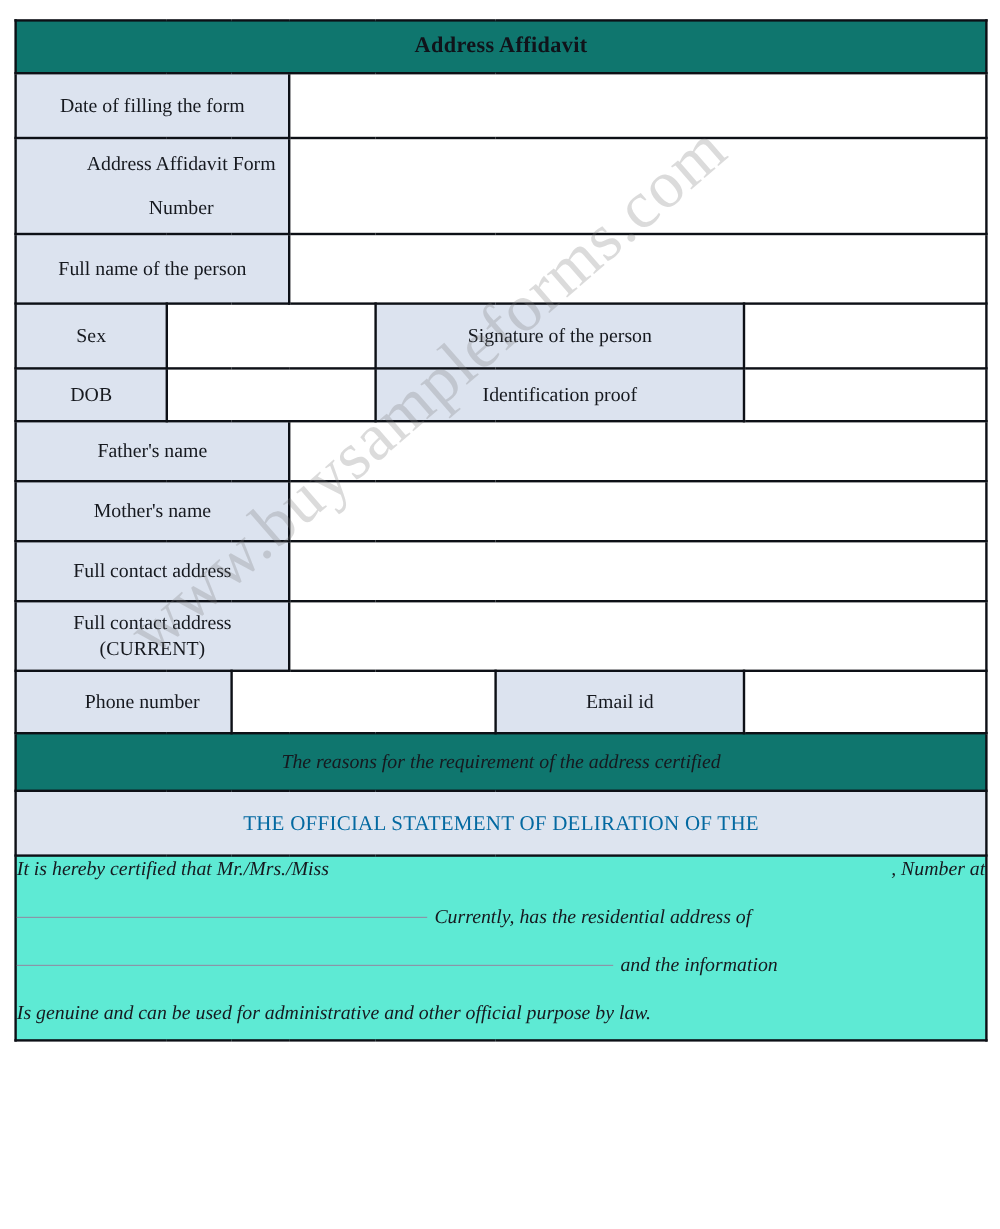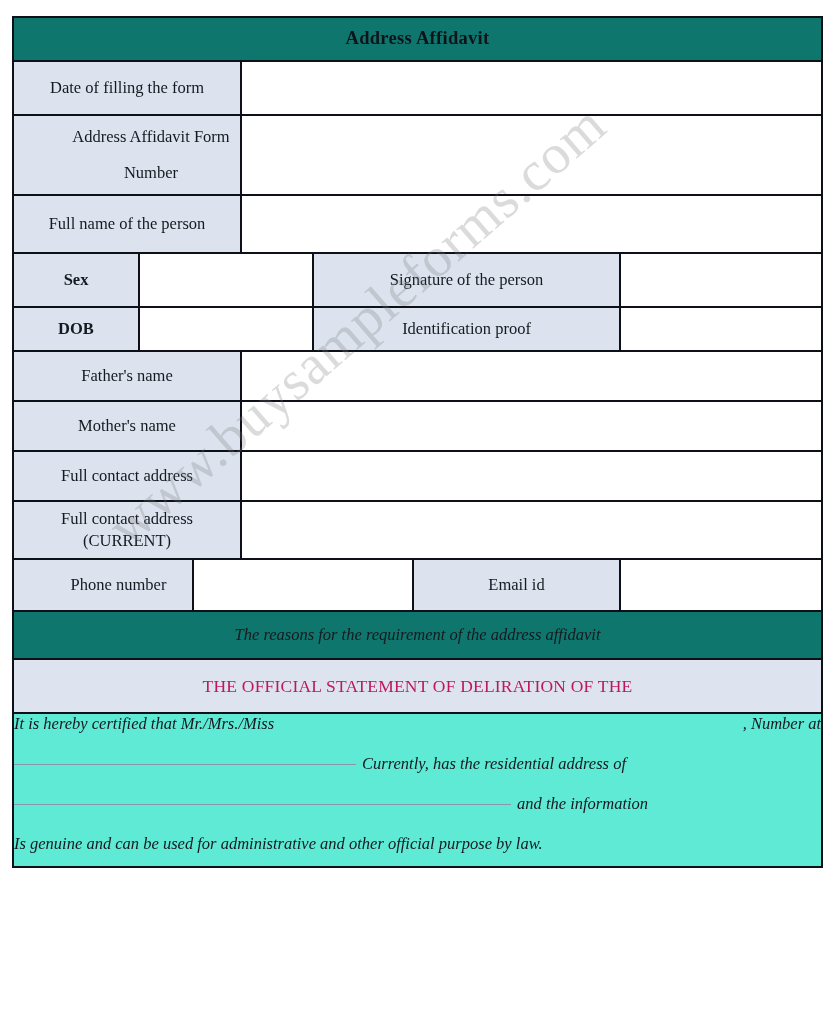--- a/index.html
+++ b/index.html
@@ -63,39 +63,39 @@
   }
 
   .lbl {
     background: #dce3ef;
     text-align: center;
     font-size: 16.5px;
     color: #16191f;
     line-height: 1.35;
     padding: 4px 6px;
   }
-  .lbl.bold { font-weight: bold; }
+  .lbl.bold { font-weight: normal; }
   .val {
     background: #ffffff;
   }
   .band {
     background: #0f766e;
     text-align: center;
   }
   .band-text {
     font-style: italic;
     font-size: 16.5px;
     color: #16191f;
   }
   .statement {
     background: #dde4ef;
     text-align: center;
     font-size: 17.5px;
     letter-spacing: 0.2px;
-    color: #be185d;
+    color: #0369a1;
   }
 
   
   .decl {
     background: #5eead4;
     padding: 14px 14px 12px 14px;
     font-style: italic;
     font-size: 16.5px;
     color: #16191f;
   }
@@ -174,21 +174,21 @@
         </td>
         <td class="val" colspan="4"></td>
       </tr>
 
       <tr>
         <td class="lbl" colspan="3" style="height:56px;">Full name of the person</td>
         <td class="val" colspan="4"></td>
       </tr>
 
       <tr>
-        <td class="lbl" style="height:52px;font-weight:bold;">Sex</td>
+        <td class="lbl" style="height:52px;">Sex</td>
         <td class="val" colspan="3"></td>
         <td class="lbl" colspan="2">Signature of the person</td>
         <td class="val"></td>
       </tr>
 
       <tr>
         <td class="lbl bold" style="height:42px;">DOB</td>
         <td class="val" colspan="3"></td>
         <td class="lbl" colspan="2">Identification proof</td>
         <td class="val"></td>
@@ -219,21 +219,21 @@
 
       <tr>
         <td class="lbl" colspan="2" style="height:50px;padding-left:31px;">Phone number</td>
         <td class="val" colspan="3"></td>
         <td class="lbl">Email id</td>
         <td class="val"></td>
       </tr>
 
       <tr>
         <td class="band" colspan="7" style="height:46px;">
-          <span class="band-text">The reasons for the requirement of the address affidavit</span>
+          <span class="band-text">The reasons for the requirement of the address certified</span>
         </td>
       </tr>
 
       <tr>
         <td class="statement" colspan="7" style="height:52px;">THE OFFICIAL STATEMENT OF DELIRATION OF THE</td>
       </tr>
 
       <tr>
         <td colspan="7" class="decl" style="height:148px;">
           <div class="decl-line l1">

